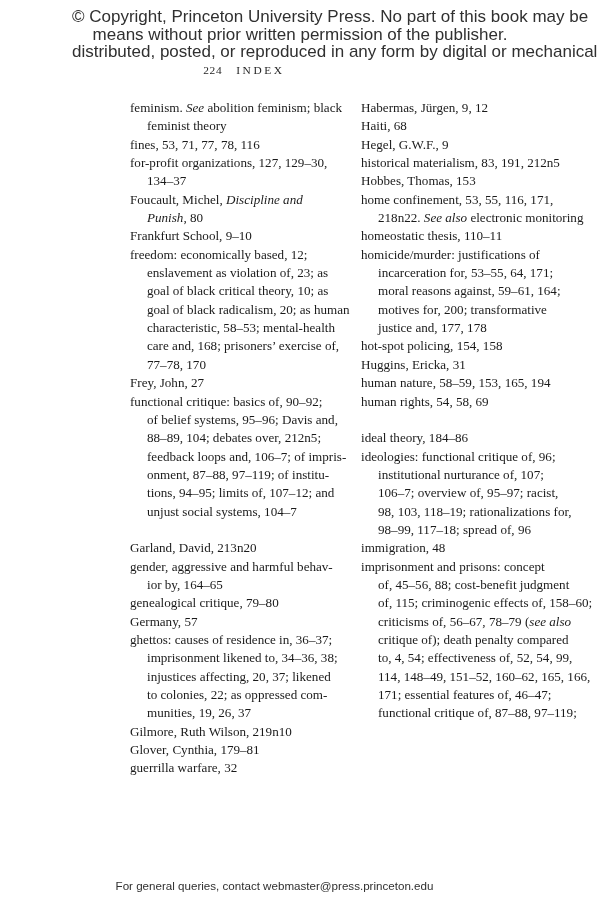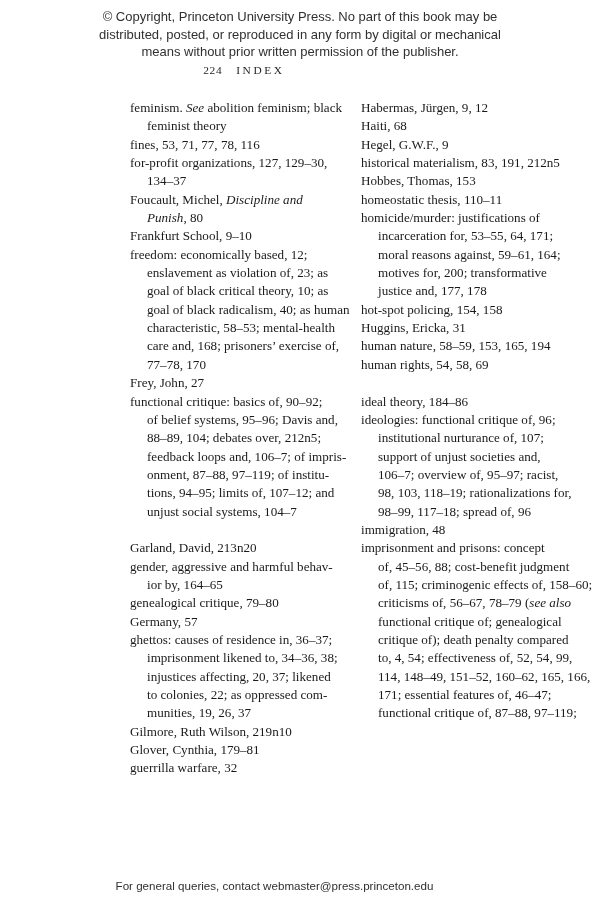--- a/index.html
+++ b/index.html
@@ -17,21 +17,21 @@
   }
 
   
   .copyright-notice {
     position: absolute;
     top: 8px;
     left: 72px;
     width: 456px;
     text-align: center;
     font-family: "Liberation Sans", sans-serif;
-    font-size: 13px;
+    font-size: 17px;
     line-height: 17.6px;
     color: #303030;
   }
   .copyright-notice .cr-line { display: block; white-space: nowrap; }
 
   
   .running-head {
     position: absolute;
     top: 64px;
     left: 0;
@@ -91,22 +91,22 @@
     font-family: "Liberation Sans", sans-serif;
     font-size: 11.6px;
     color: #303030;
   }
 </style>
 </head>
 <body>
 
 <div class="copyright-notice">
   <span class="cr-line">© Copyright, Princeton University Press. No part of this book may be</span>
+  <span class="cr-line">means without prior written permission of the publisher.</span>
   <span class="cr-line">distributed, posted, or reproduced in any form by digital or mechanical</span>
-  <span class="cr-line">means without prior written permission of the publisher.</span>
 </div>
 
 <div class="running-head">
   <span class="folio">224</span><span class="rh-title">INDEX</span>
 </div>
 
 <div class="index-body">
   <div class="index-column col-left">
       <div class="entry">
         <span class="entry-line first-line"><span>feminism. </span><i>See</i><span> abolition feminism; black</span></span>
@@ -123,21 +123,21 @@
         <span class="entry-line first-line"><span>Foucault, Michel, </span><i>Discipline and</i></span>
         <span class="entry-line cont"><i>Punish</i><span>, 80</span></span>
       </div>
       <div class="entry">
         <span class="entry-line first-line"><span>Frankfurt School, 9–10</span></span>
       </div>
       <div class="entry">
         <span class="entry-line first-line"><span>freedom: economically based, 12;</span></span>
         <span class="entry-line cont"><span>enslavement as violation of, 23; as</span></span>
         <span class="entry-line cont"><span>goal of black critical theory, 10; as</span></span>
-        <span class="entry-line cont"><span>goal of black radicalism, 40; as human</span></span>
+        <span class="entry-line cont"><span>goal of black radicalism, 20; as human</span></span>
         <span class="entry-line cont"><span>characteristic, 58–53; mental-health</span></span>
         <span class="entry-line cont"><span>care and, 168; prisoners’ exercise of,</span></span>
         <span class="entry-line cont"><span>77–78, 170</span></span>
       </div>
       <div class="entry">
         <span class="entry-line first-line"><span>Frey, John, 27</span></span>
       </div>
       <div class="entry">
         <span class="entry-line first-line"><span>functional critique: basics of, 90–92;</span></span>
         <span class="entry-line cont"><span>of belief systems, 95–96; Davis and,</span></span>
@@ -188,20 +188,24 @@
       <div class="entry">
         <span class="entry-line first-line"><span>Hegel, G.W.F., 9</span></span>
       </div>
       <div class="entry">
         <span class="entry-line first-line"><span>historical materialism, 83, 191, 212n5</span></span>
       </div>
       <div class="entry">
         <span class="entry-line first-line"><span>Hobbes, Thomas, 153</span></span>
       </div>
       <div class="entry">
+        <span class="entry-line first-line"><span>home confinement, 53, 55, 116, 171,</span></span>
+        <span class="entry-line cont"><span>218n22. </span><i>See also</i><span> electronic monitoring</span></span>
+      </div>
+      <div class="entry">
         <span class="entry-line first-line"><span>homeostatic thesis, 110–11</span></span>
       </div>
       <div class="entry">
         <span class="entry-line first-line"><span>homicide/murder: justifications of</span></span>
         <span class="entry-line cont"><span>incarceration for, 53–55, 64, 171;</span></span>
         <span class="entry-line cont"><span>moral reasons against, 59–61, 164;</span></span>
         <span class="entry-line cont"><span>motives for, 200; transformative</span></span>
         <span class="entry-line cont"><span>justice and, 177, 178</span></span>
       </div>
       <div class="entry">
@@ -216,34 +220,32 @@
       <div class="entry">
         <span class="entry-line first-line"><span>human rights, 54, 58, 69</span></span>
       </div>
       <div class="section-gap"></div>
       <div class="entry">
         <span class="entry-line first-line"><span>ideal theory, 184–86</span></span>
       </div>
       <div class="entry">
         <span class="entry-line first-line"><span>ideologies: functional critique of, 96;</span></span>
         <span class="entry-line cont"><span>institutional nurturance of, 107;</span></span>
-        <span class="entry-line cont"><span>support of unjust societies and,</span></span>
         <span class="entry-line cont"><span>106–7; overview of, 95–97; racist,</span></span>
         <span class="entry-line cont"><span>98, 103, 118–19; rationalizations for,</span></span>
         <span class="entry-line cont"><span>98–99, 117–18; spread of, 96</span></span>
       </div>
       <div class="entry">
         <span class="entry-line first-line"><span>immigration, 48</span></span>
       </div>
       <div class="entry">
         <span class="entry-line first-line"><span>imprisonment and prisons: concept</span></span>
         <span class="entry-line cont"><span>of, 45–56, 88; cost-benefit judgment</span></span>
         <span class="entry-line cont"><span>of, 115; criminogenic effects of, 158–60;</span></span>
         <span class="entry-line cont"><span>criticisms of, 56–67, 78–79 (</span><i>see also</i></span>
-        <span class="entry-line cont"><span>functional critique of; genealogical</span></span>
         <span class="entry-line cont"><span>critique of); death penalty compared</span></span>
         <span class="entry-line cont"><span>to, 4, 54; effectiveness of, 52, 54, 99,</span></span>
         <span class="entry-line cont"><span>114, 148–49, 151–52, 160–62, 165, 166,</span></span>
         <span class="entry-line cont"><span>171; essential features of, 46–47;</span></span>
         <span class="entry-line cont"><span>functional critique of, 87–88, 97–119;</span></span>
       </div>
     </div>
 </div>
 
 <div class="footer-note">For general queries, contact webmaster@press.princeton.edu</div>

